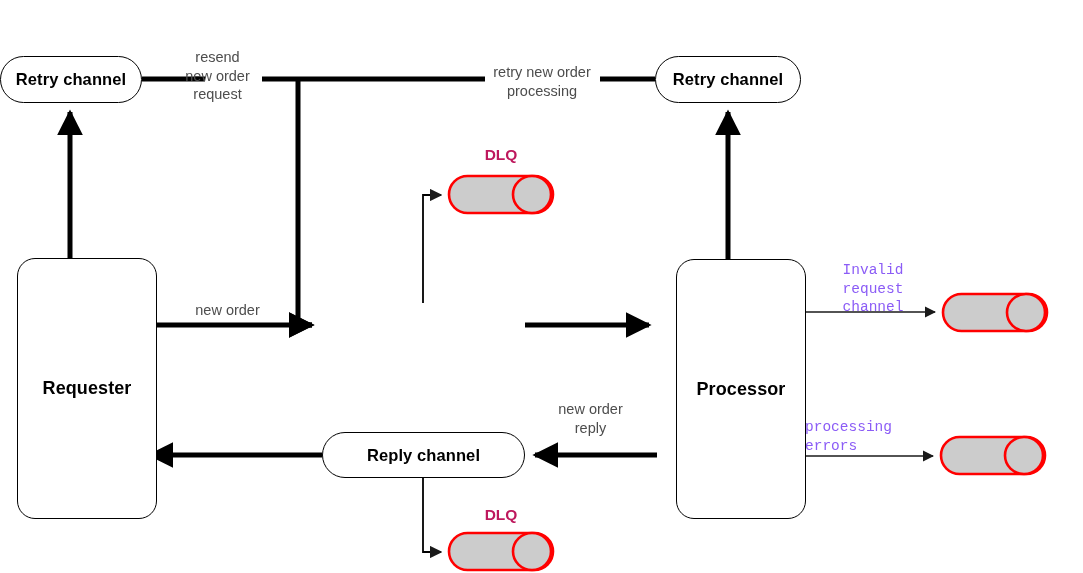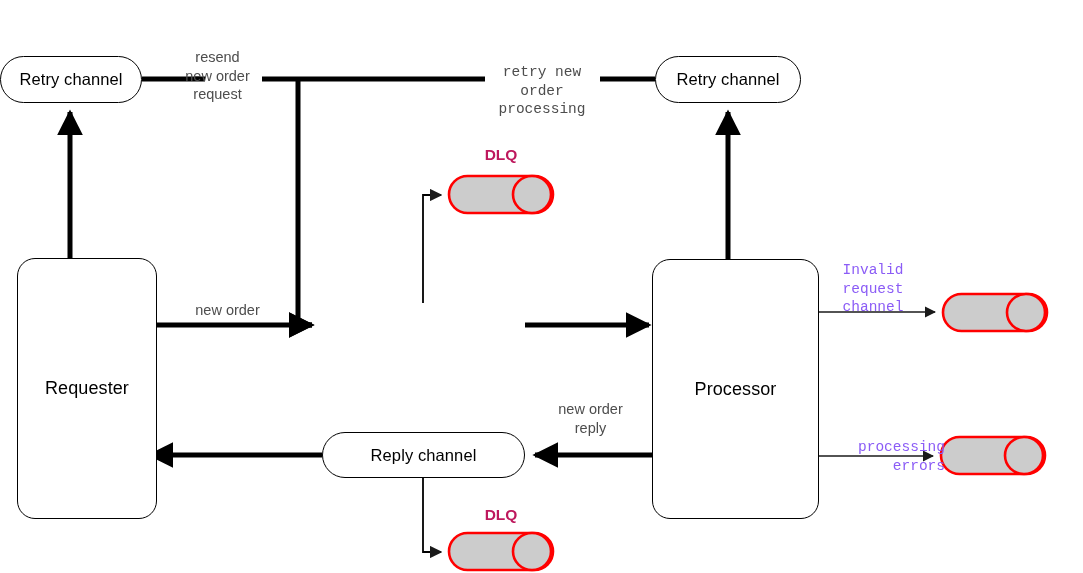--- a/index.html
+++ b/index.html
@@ -24,21 +24,21 @@
   }
   .node {
     position: absolute;
     box-sizing: border-box;
     background: #ffffff;
     border: 1.6px solid #000000;
     display: flex;
     align-items: center;
     justify-content: center;
     color: #000000;
-    font-weight: normal;
+    font-weight: bold;
     font-size: 17px;
     letter-spacing: 0.1px;
   }
   .node.actor {
     border-radius: 18px;
     font-size: 18px;
   }
   .node.channel {
     border-radius: 26px;
     font-size: 16.5px;
@@ -155,44 +155,44 @@
   </div>
 
   <div class="node channel" style="left:655px; top:56px; width:146px; height:47px;">
     <span>Retry channel</span>
   </div>
 
   <div class="node actor" style="left:0px; top:258px; width:140px; height:261px;margin-left:17px;">
     <span>Requester</span>
   </div>
 
-  <div class="node actor" style="left:652px; top:259px; width:167px; height:260px;">
+  <div class="node actor" style="left:676px; top:259px; width:130px; height:260px;">
     <span>Processor</span>
   </div>
 
 
   <div class="node channel" style="left:322px; top:432px; width:203px; height:46px;">
     <span>Reply channel</span>
   </div>
 
   <div class="dlq-label" style="left:449px; top:146px; width:104px;">DLQ</div>
 
   <div class="dlq-label" style="left:449px; top:506px; width:104px;">DLQ</div>
 
   <div class="edge-label" style="left:170px; top:48px; width:95px;">resend
 new order
 request</div>
 
-  <div class="edge-label" style="left:478px; top:63px; width:128px;font-family:Liberation Mono, monospace;">retry new order
+  <div class="edge-label" style="left:478px; top:63px; width:128px;">retry new order
 processing</div>
 
 
   <div class="edge-label" style="left:180px; top:301px; width:95px;">new order</div>
 
   <div class="edge-label" style="left:543px; top:400px; width:95px;">new order
 reply</div>
 
   <div class="edge-label red" style="left:810px; top:261px; width:126px;">Invalid request
 channel</div>
 
-  <div class="edge-label red left" style="left:805px; top:438px; width:140px;text-align:right;">processing errors</div>
+  <div class="edge-label red left" style="left:805px; top:418px; width:140px;">processing errors</div>
 
 </div>
 
 </body></html>

